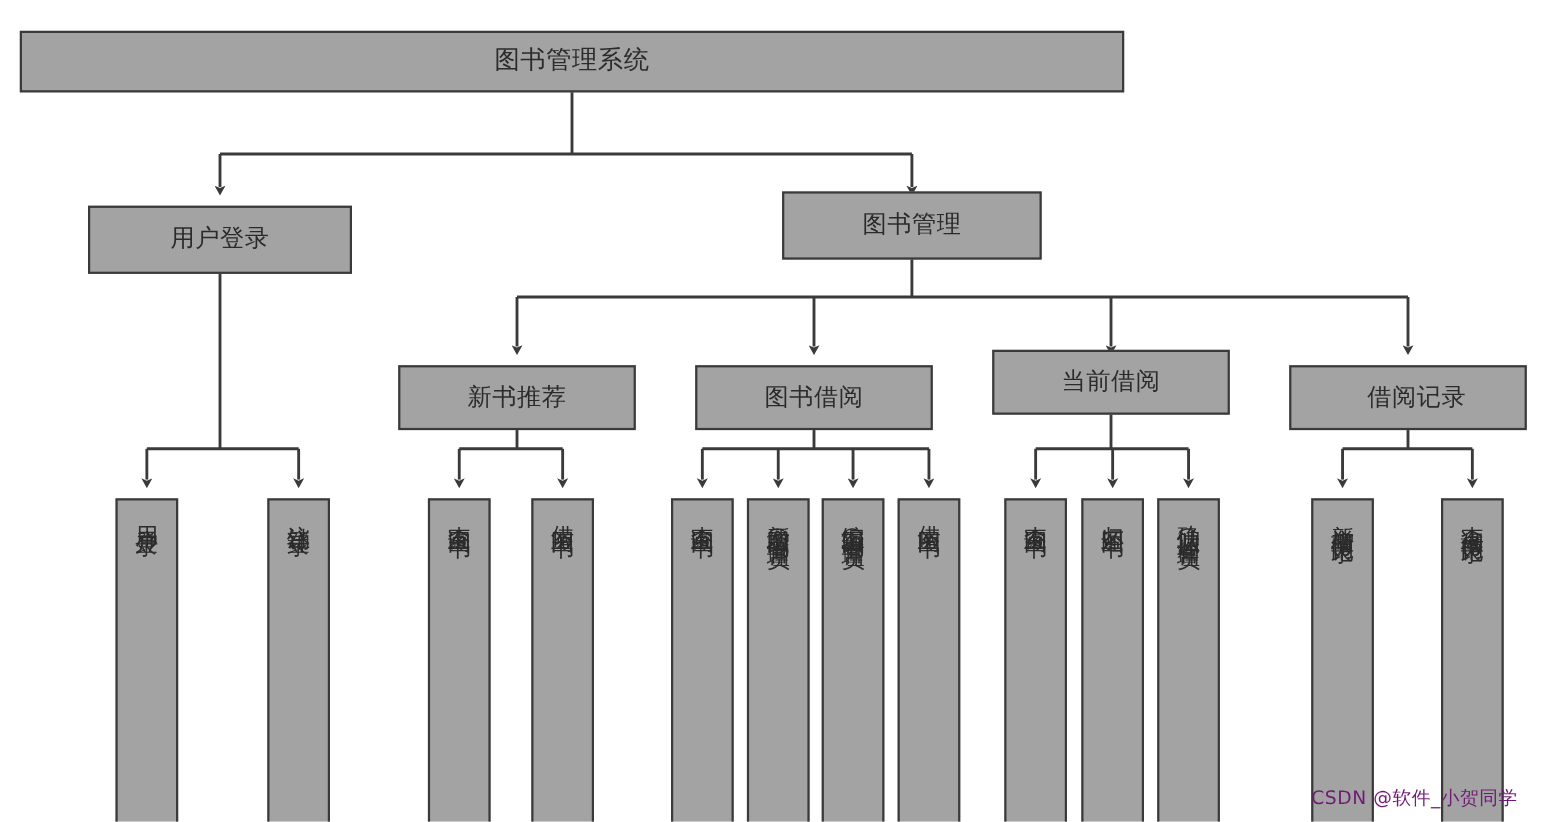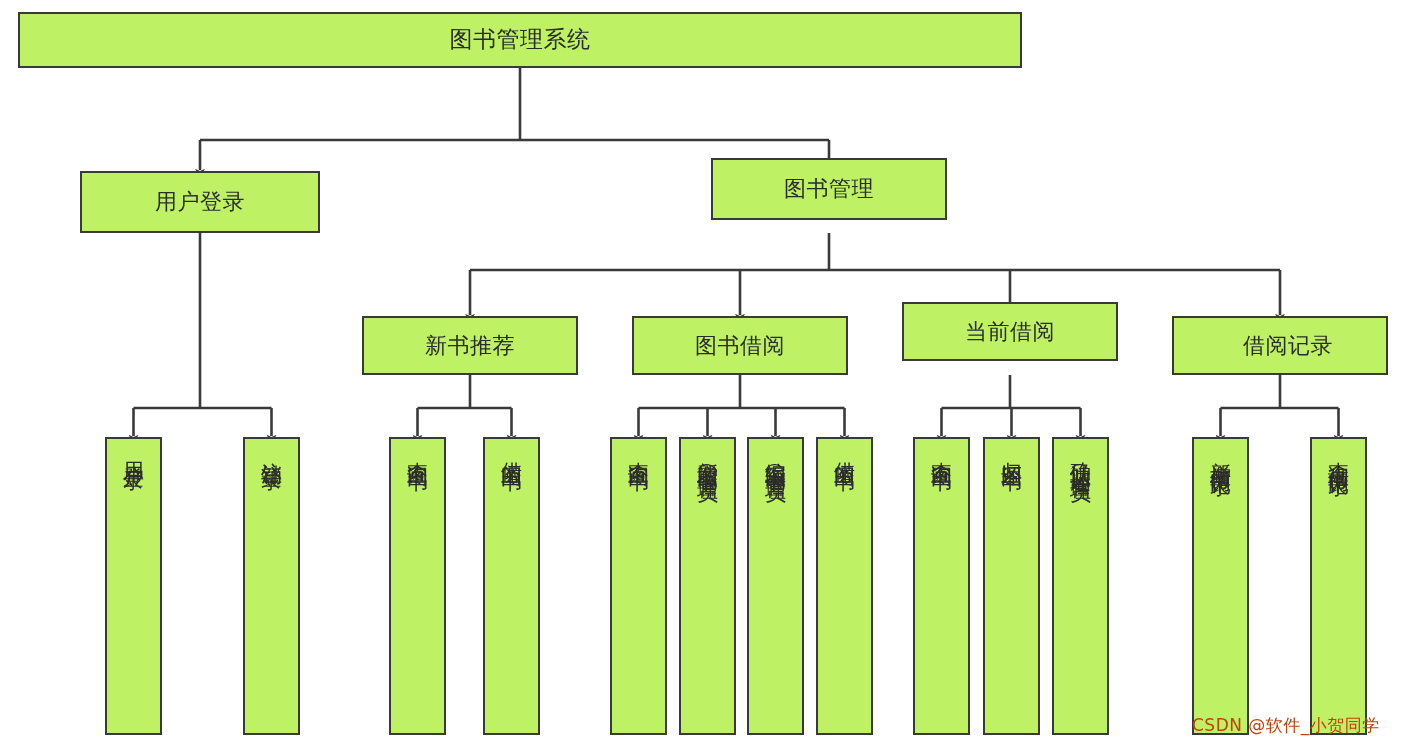--- a/index.html
+++ b/index.html
@@ -23,25 +23,26 @@
     left: 0;
     top: 0;
     width: 1405px;
     height: 747px;
     pointer-events: none;
   }
   .node {
     position: absolute;
     box-sizing: border-box;
     border: 2.5px solid #3a3a3a;
-    background: #bef264;
+    background: #a3a3a3;
     display: flex;
     align-items: center;
     justify-content: center;
     color: #222222;
+    margin-top: 16px;
   }
   .node .label {
     font-size: 22px;
     line-height: 1.18;
     letter-spacing: 0.5px;
     white-space: nowrap;
     color: #2b2b2b;
   }
   .node.root .label { font-size: 23px; }
   .node.mid  .label { font-size: 22px; }
@@ -60,21 +61,21 @@
     line-height: 1.05;
     letter-spacing: 3px;
     white-space: pre;
     max-height: 286px;
   }
   .watermark {
     position: absolute;
     left: 1192px;
     top: 714px;
     font-size: 17px;
-    color: #c2410c;
+    color: #701a75;
     letter-spacing: 0.5px;
     white-space: nowrap;
     font-family: "DejaVu Sans", "Liberation Sans", sans-serif;
   }
 </style>
 </head>
 <body>
 
 <div id="canvas">
   <svg id="edges" viewBox="0 0 1405 747" xmlns="http://www.w3.org/2000/svg">

